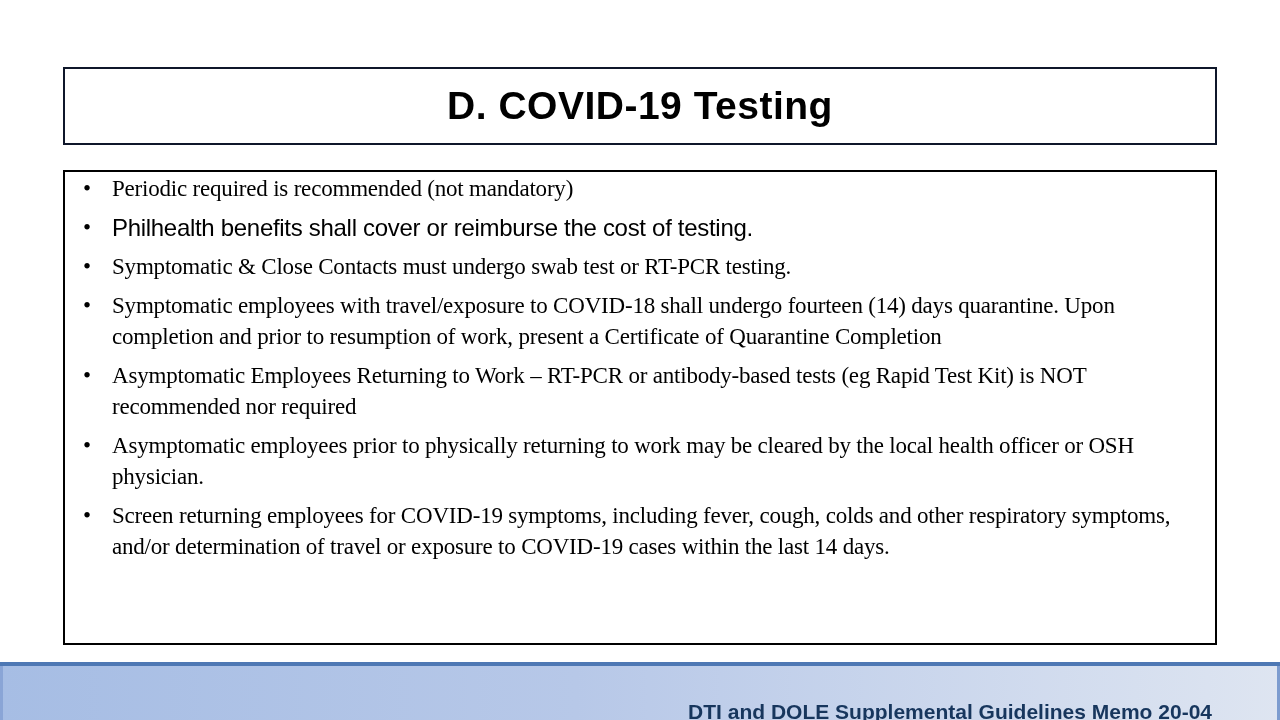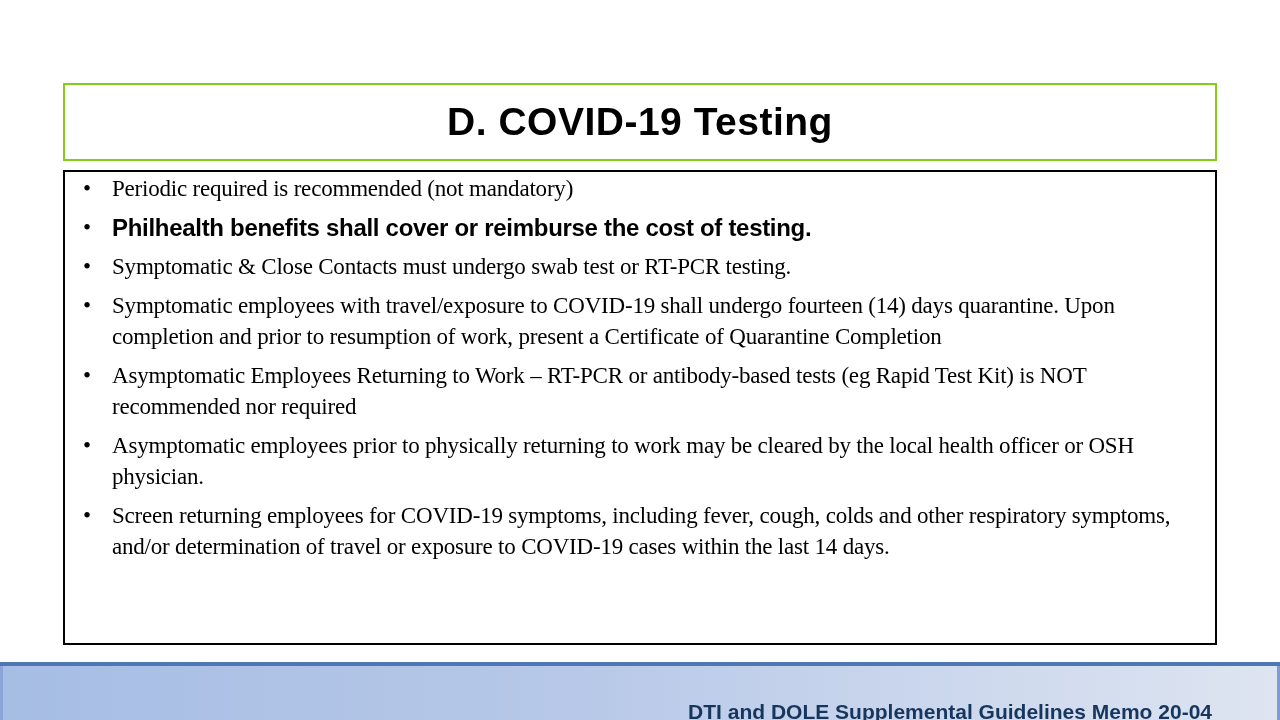--- a/index.html
+++ b/index.html
@@ -8,27 +8,26 @@
     background: #ffffff;
     position: relative;
     overflow: hidden;
     font-family: "Liberation Sans", sans-serif;
   }
 
   .title-box {
     position: absolute;
     left: 63px; top: 67px;
     width: 1154px; height: 78px;
-    border: 2px solid #84cc16;
+    border: 2px solid #0f172a;
     box-sizing: border-box;
     background: #ffffff;
     display: flex;
     align-items: center;
     justify-content: center;
-    margin-top: 16px;
   }
   .page-title {
     font-family: "Liberation Sans", sans-serif;
     font-weight: bold;
     font-size: 39px;
     color: #000;
     letter-spacing: 0.5px;
     white-space: nowrap;
   }
 
@@ -70,21 +69,20 @@
     font-size: 23px;
     line-height: 31px;
     color: #000;
   }
   .bullet-item.sans .bullet-text {
     font-family: "Liberation Sans", sans-serif;
     font-size: 24px;
     line-height: 31px;
     letter-spacing: -0.3px;
     color: #000;
-    font-weight: bold;
   }
 
   .footer-line {
     position: absolute;
     left: 0; top: 662px;
     width: 1280px; height: 4px;
     background: var(--accent-line, #4e78b4);
   }
   .footer-band {
     position: absolute;
@@ -142,21 +140,21 @@
       <div class="bullet-item sans">
         <span class="bullet-marker">•</span>
         <span class="bullet-text">Philhealth benefits shall cover or reimburse the cost of testing.</span>
       </div>
       <div class="bullet-item serif">
         <span class="bullet-marker">•</span>
         <span class="bullet-text">Symptomatic &amp; Close Contacts must undergo swab test or RT-PCR testing.</span>
       </div>
       <div class="bullet-item serif">
         <span class="bullet-marker">•</span>
-        <span class="bullet-text">Symptomatic employees with travel/exposure to COVID-19 shall undergo fourteen (14) days quarantine. Upon completion and prior to resumption of work, present a Certificate of Quarantine Completion</span>
+        <span class="bullet-text">Symptomatic employees with travel/exposure to COVID-18 shall undergo fourteen (14) days quarantine. Upon completion and prior to resumption of work, present a Certificate of Quarantine Completion</span>
       </div>
       <div class="bullet-item serif">
         <span class="bullet-marker">•</span>
         <span class="bullet-text">Asymptomatic Employees Returning to Work – RT-PCR or antibody-based tests (eg Rapid Test Kit) is NOT recommended nor required</span>
       </div>
       <div class="bullet-item serif">
         <span class="bullet-marker">•</span>
         <span class="bullet-text">Asymptomatic employees prior to physically returning to work may be cleared by the local health officer or OSH physician.</span>
       </div>
       <div class="bullet-item serif">

